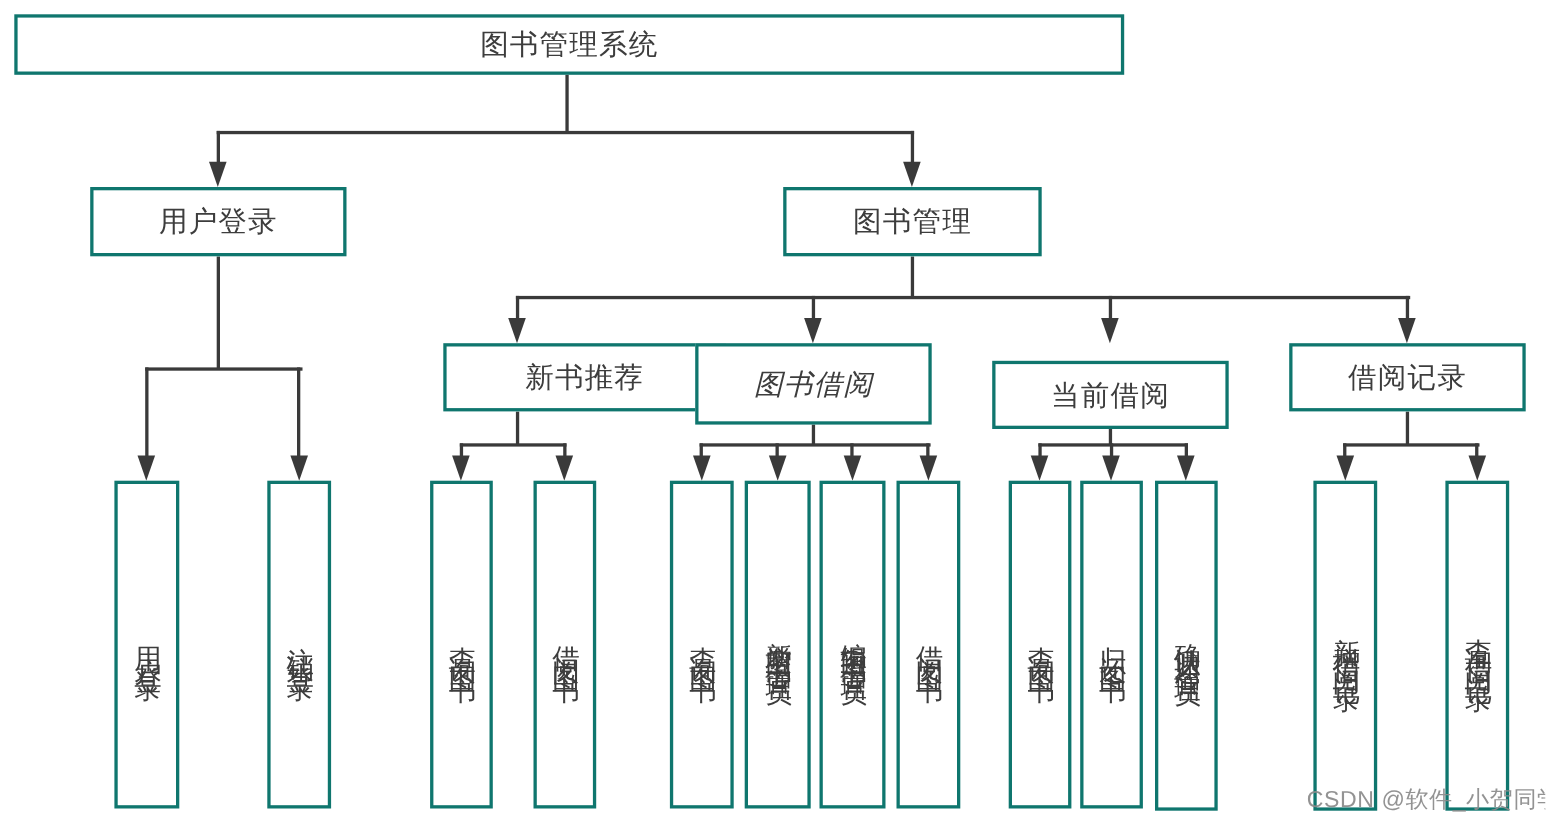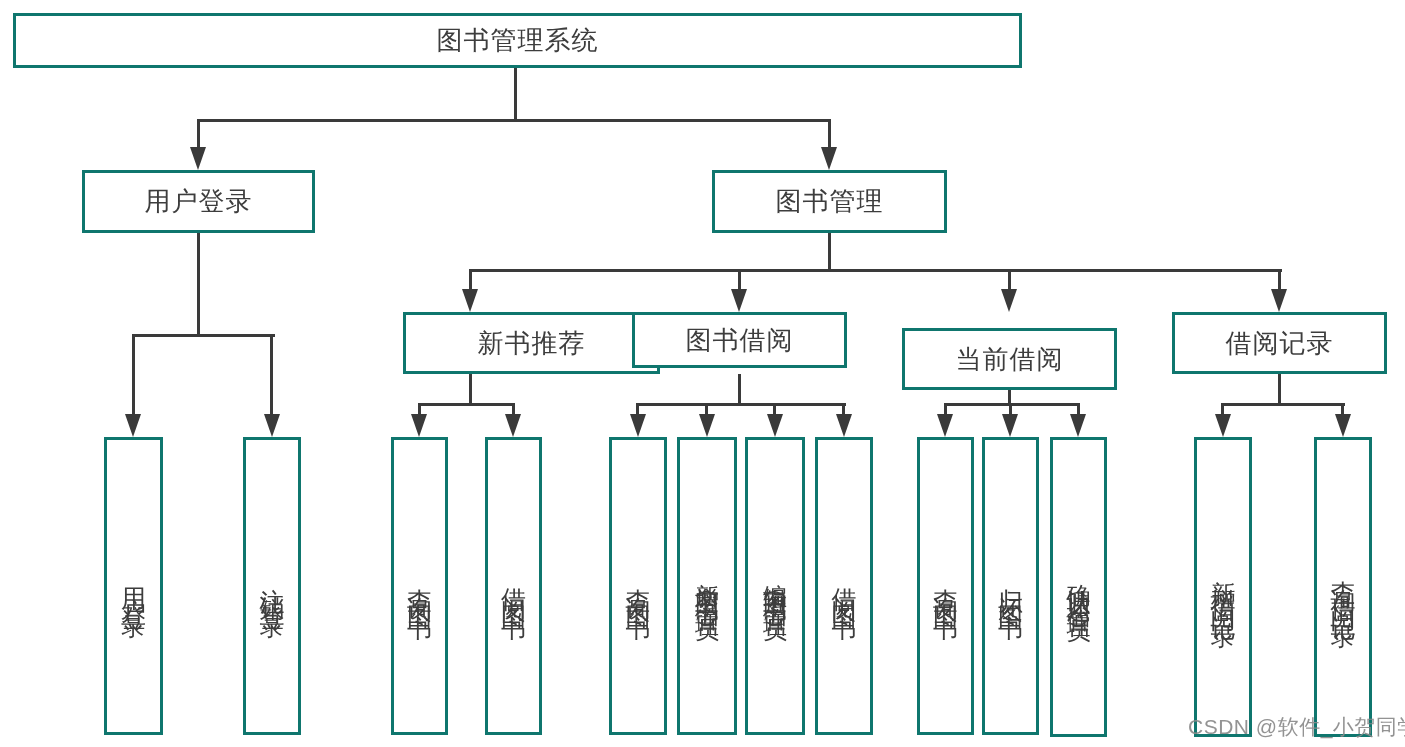--- a/index.html
+++ b/index.html
@@ -91,21 +91,21 @@
   <div class="line" style="left:1341px;top:403px;width:3px;height:16px;"></div>
   <div class="arrow" style="left:1215px;top:414px;"></div>
   <div class="arrow" style="left:1335px;top:414px;"></div>
 
   <div class="node hnode" style="left:13px;top:13px;width:1009px;height:55px;">图书管理系统</div>
 
   <div class="node hnode" style="left:82px;top:170px;width:233px;height:63px;">用户登录</div>
   <div class="node hnode" style="left:712px;top:170px;width:235px;height:63px;">图书管理</div>
 
   <div class="node hnode" style="left:363px;top:312px;width:257px;height:62px;margin-left:40px;">新书推荐</div>
-  <div class="node hnode" style="left:632px;top:312px;width:215px;height:56px;">图书借阅</div>
+  <div class="node hnode" style="left:632px;top:312px;width:215px;height:74px;font-style:italic;">图书借阅</div>
   <div class="node hnode" style="left:902px;top:328px;width:215px;height:62px;">当前借阅</div>
   <div class="node hnode" style="left:1172px;top:312px;width:215px;height:62px;">借阅记录</div>
 
   <div class="node vnode" style="left:104px;top:437px;width:59px;height:298px;">用户登录</div>
   <div class="node vnode" style="left:243px;top:437px;width:58px;height:298px;">注销登录</div>
 
   <div class="node vnode" style="left:391px;top:437px;width:57px;height:298px;">查询图书</div>
   <div class="node vnode" style="left:485px;top:437px;width:57px;height:298px;">借阅图书</div>
 
   <div class="node vnode" style="left:609px;top:437px;width:58px;height:298px;">查询图书</div>

